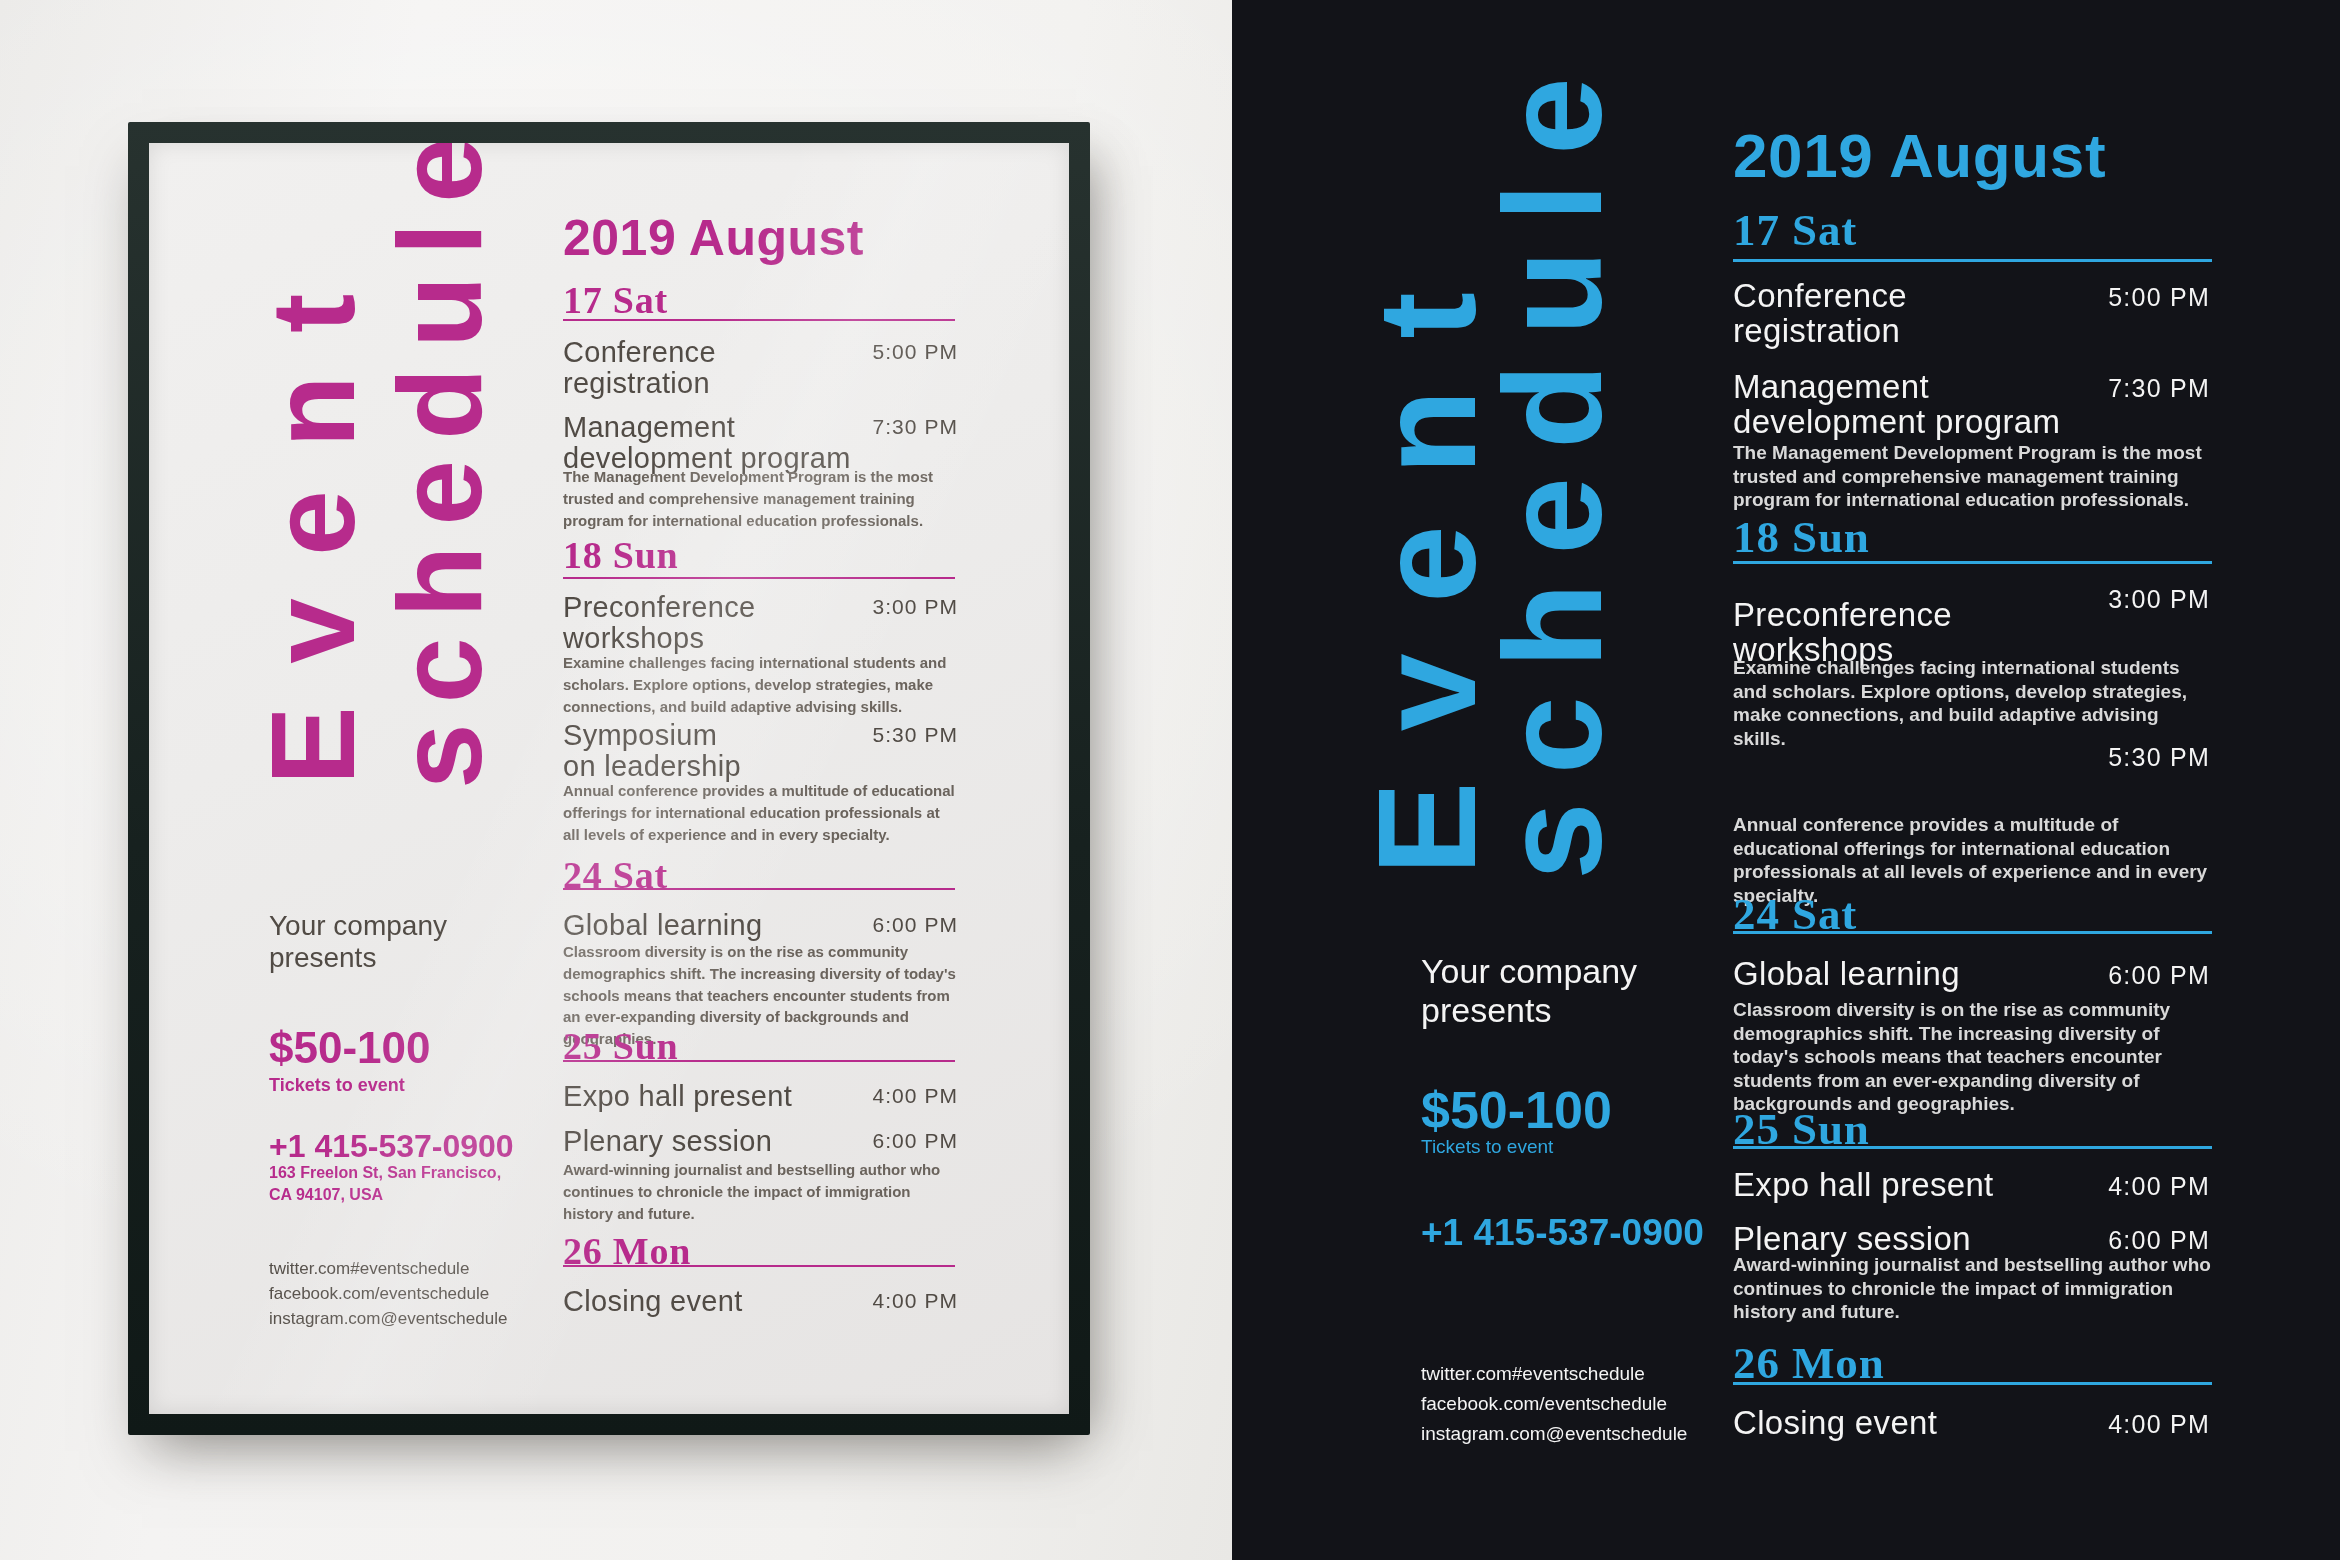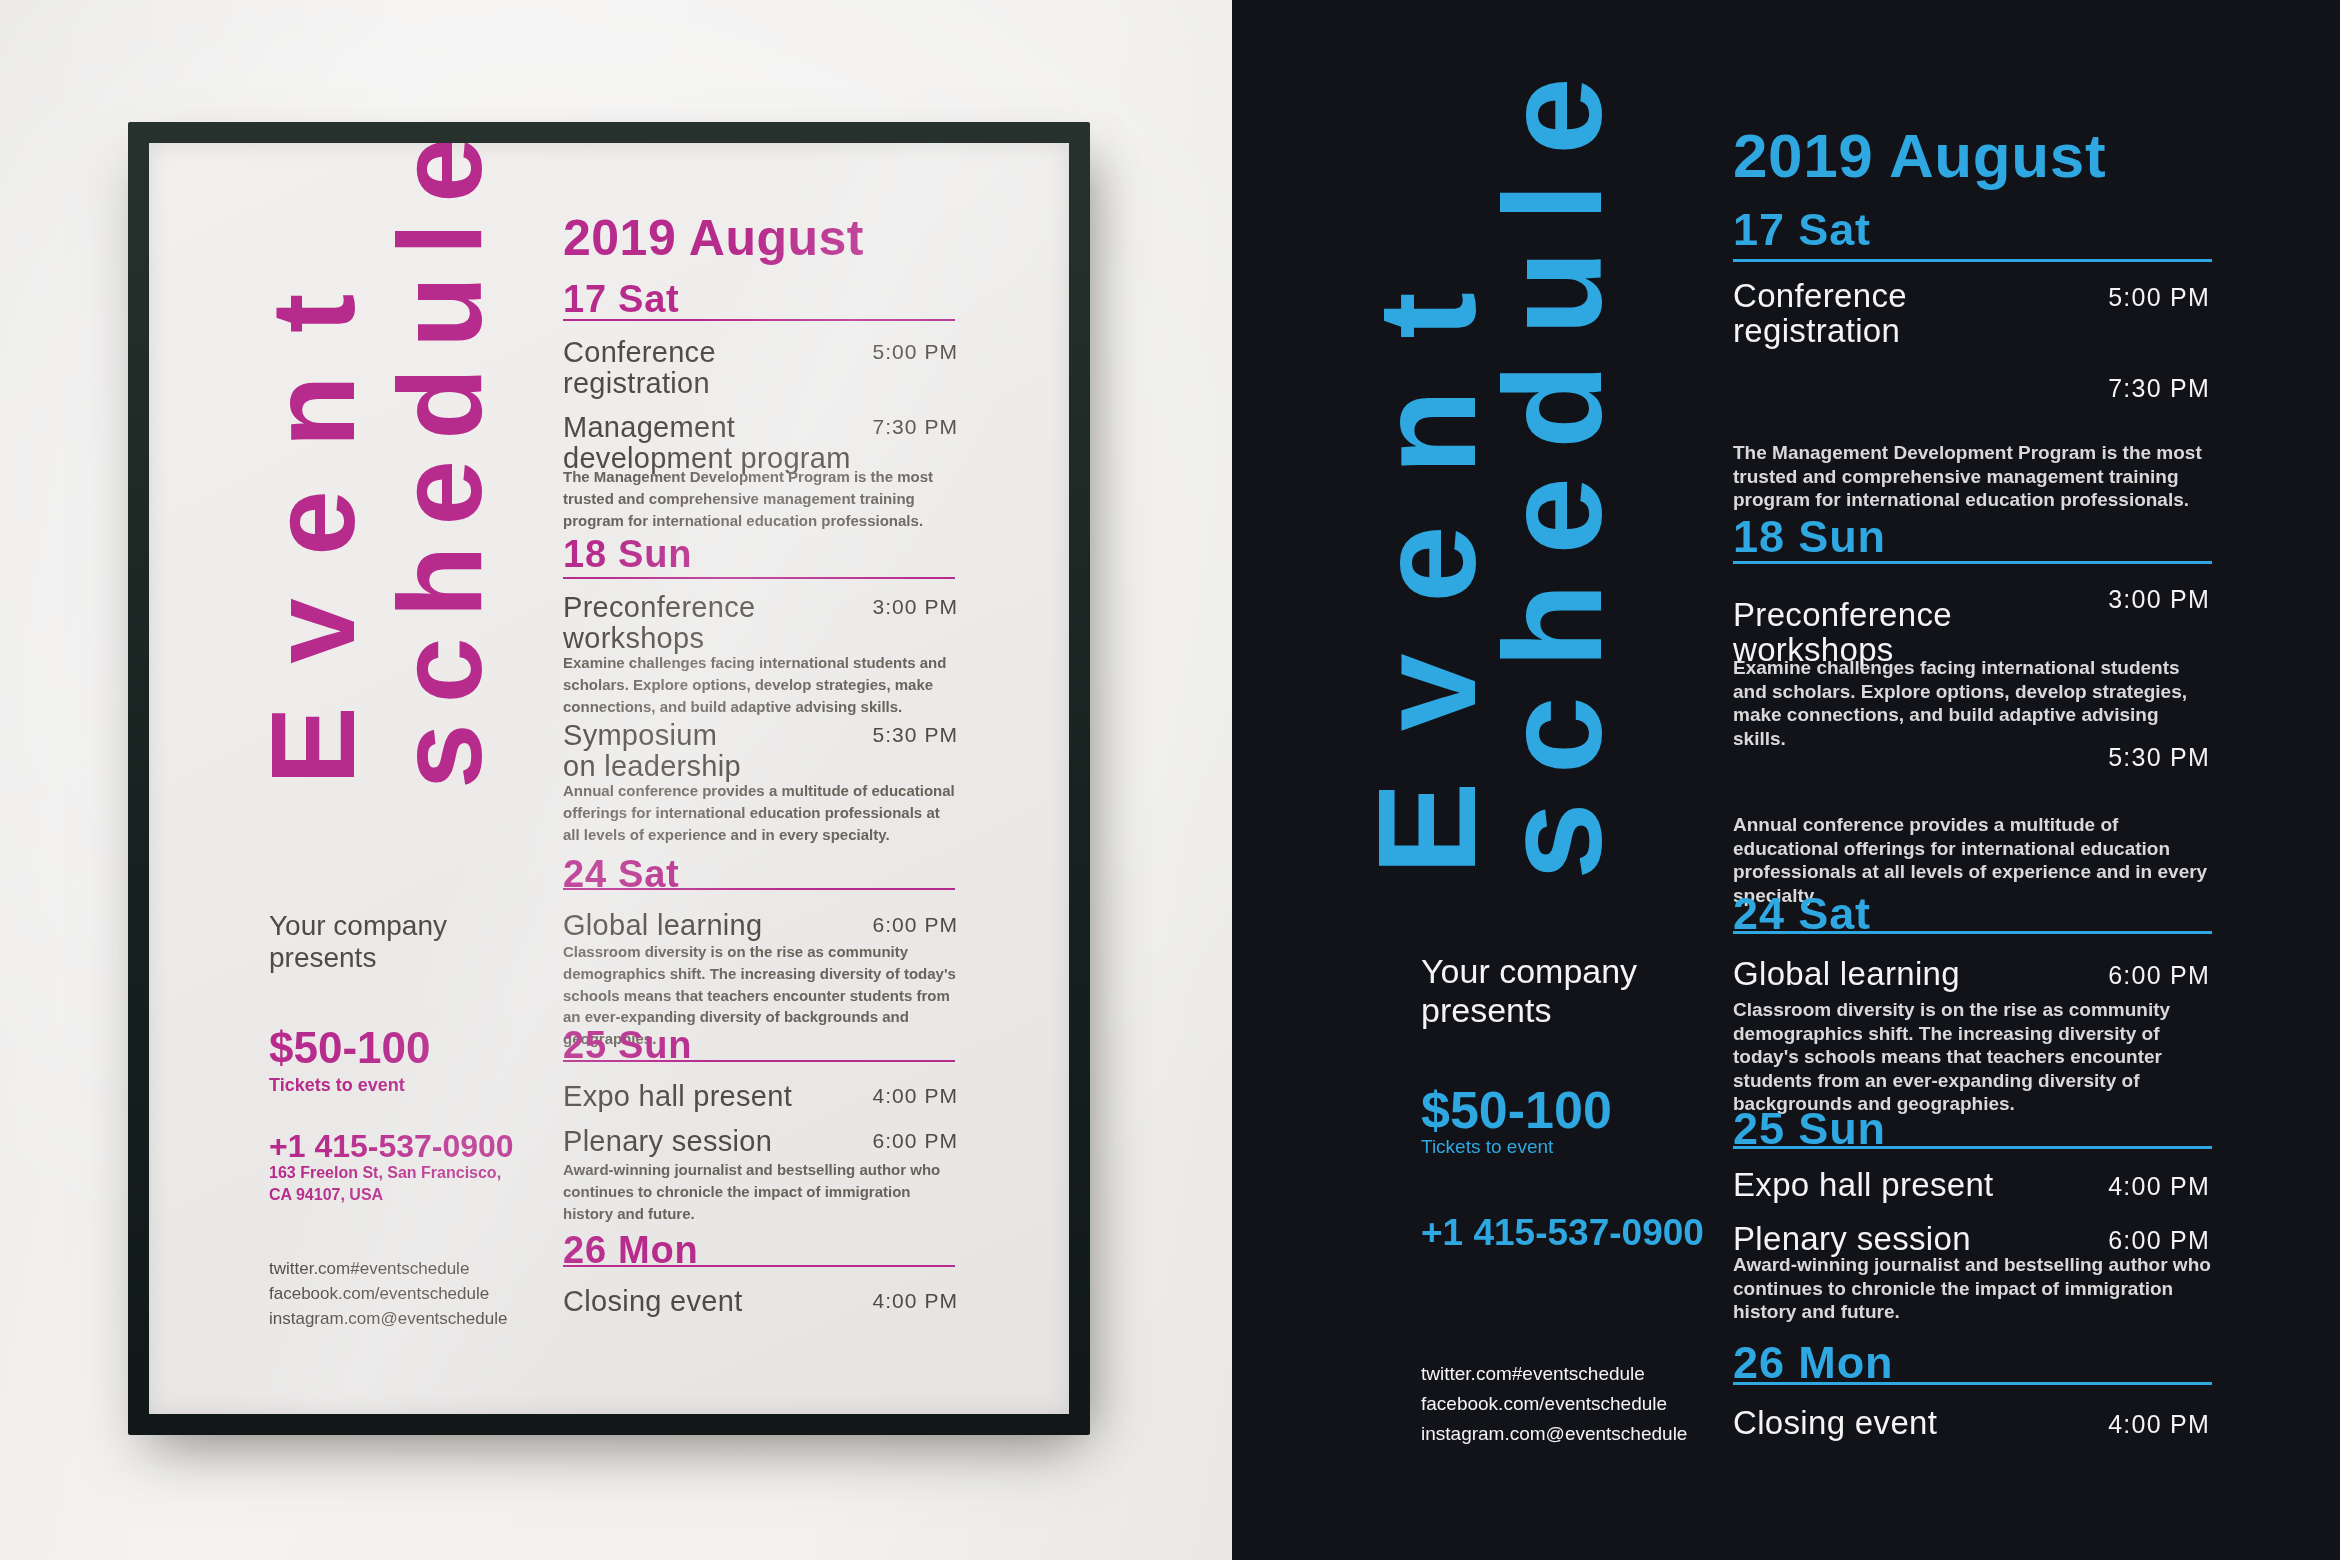--- a/index.html
+++ b/index.html
@@ -25,21 +25,21 @@
   .darkp{position:absolute;left:1232px;top:0;width:1108px;height:1560px;background:#121318;}
 
   
   .light{--accent:#b72b8c;--ink:#514b45;--soft:#6a635c;}
   .darkp{--accent:#2fa7e0;--ink:#f4f4f4;--soft:#d9d9d9;}
   .abs{position:absolute;}
   .pre{white-space:pre-line;}
   .vword{position:absolute;transform:rotate(-90deg);transform-origin:0 0;
          white-space:nowrap;color:var(--accent);font-weight:700;line-height:1.12;}
   .month{color:var(--accent);font-weight:700;letter-spacing:.01em;}
-  .day{color:var(--accent);font-weight:700;letter-spacing:.02em;}
+  .day{color:var(--accent);font-weight:700;letter-spacing:.02em;font-family:Liberation Serif, serif;}
   .rule{background:var(--accent);}
   .ev{color:var(--ink);line-height:1.06;white-space:pre-line;letter-spacing:.01em;}
   .time{color:var(--ink);letter-spacing:.05em;text-align:left;}
   .desc{color:var(--soft);font-weight:bold;}
   .presenter{color:var(--ink);line-height:1.14;}
   .price,.caption,.phone,.address{color:var(--accent);}
   .social-line{color:var(--ink);}
 
   
   .light .colR{left:414px;width:394px;}
@@ -131,20 +131,22 @@
     <div class="vword" style="left:117px;top:875px;font-size:140px;letter-spacing:.36em">Event</div>
     <div class="vword" style="left:243px;top:880px;font-size:140px;letter-spacing:.2em">schedule</div>
 
     <div class="abs colR month" style="top:120px;font-size:62px">2019 August</div>
 
     <div class="abs colR day" style="top:204px">17 Sat</div>
     <div class="abs rule" style="top:259px"></div>
     <div class="abs colR ev" style="top:279px">Conference
 registration</div>
     <div class="abs time" style="top:283px">5:00 PM</div>
+    <div class="abs colR ev" style="top:370px">Management
+development program</div>
     <div class="abs time" style="top:374px">7:30 PM</div>
     <div class="abs colR desc" style="top:441px">The Management Development Program is the most trusted and comprehensive management training program for international education professionals.</div>
 
     <div class="abs colR day" style="top:511px">18 Sun</div>
     <div class="abs rule" style="top:561px"></div>
     <div class="abs colR ev" style="top:598px">Preconference
 workshops</div>
     <div class="abs time" style="top:585px">3:00 PM</div>
     <div class="abs colR desc" style="top:656px">Examine challenges facing international students and scholars. Explore options, develop strategies, make connections, and build adaptive advising skills.</div>
     <div class="abs time" style="top:743px">5:30 PM</div>

